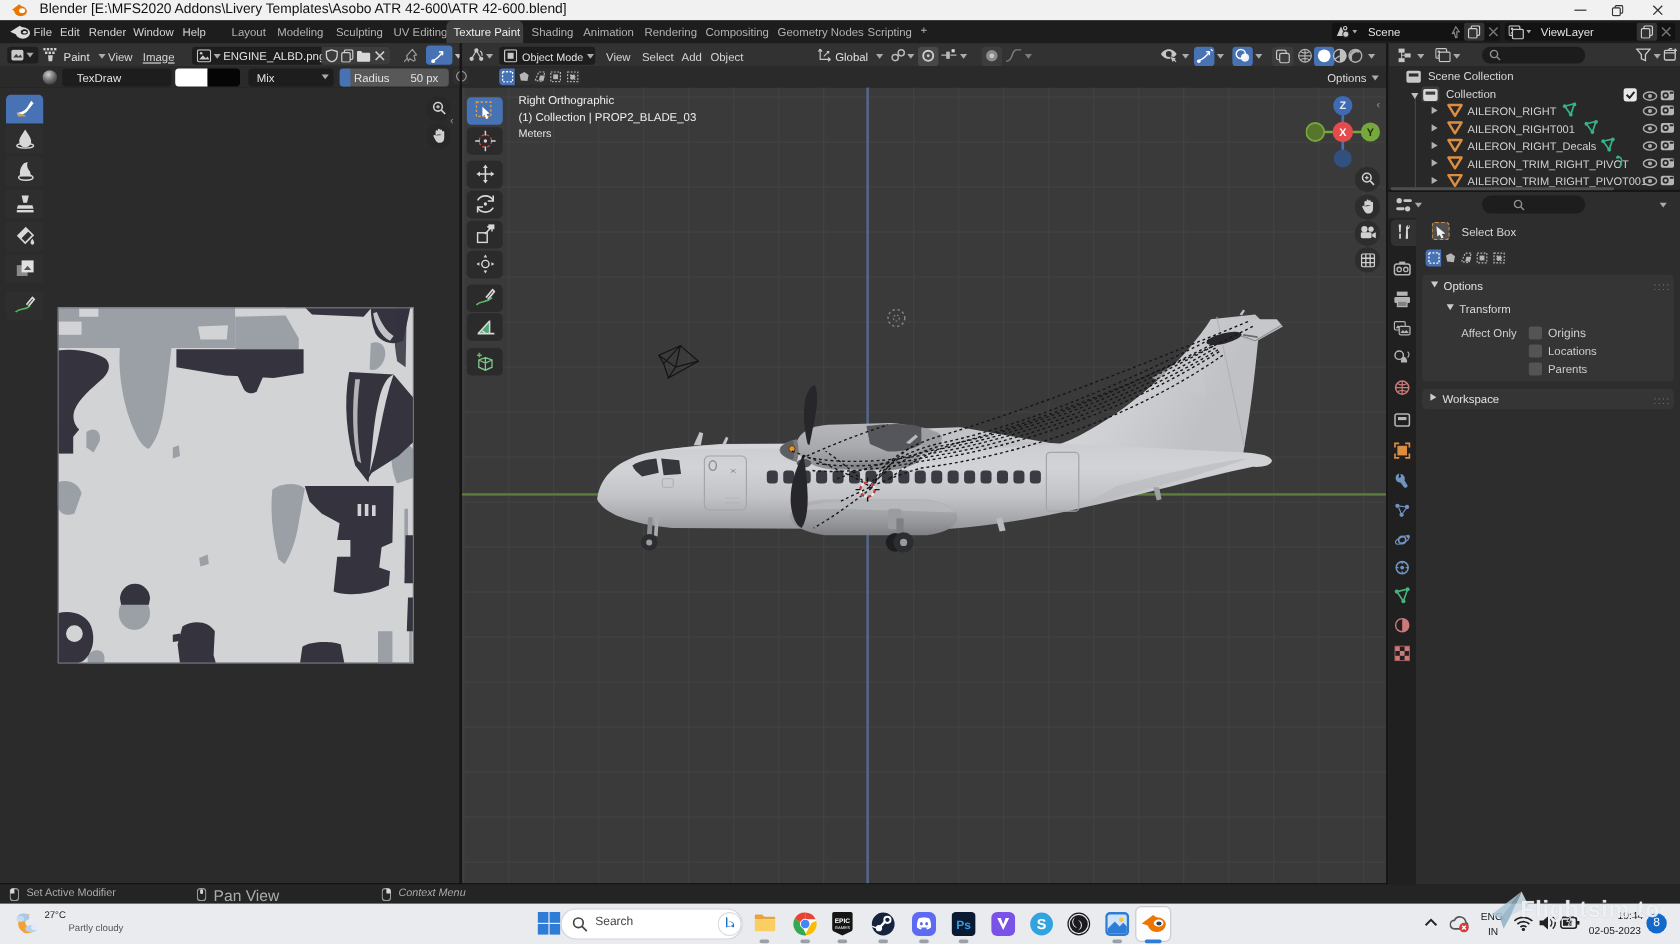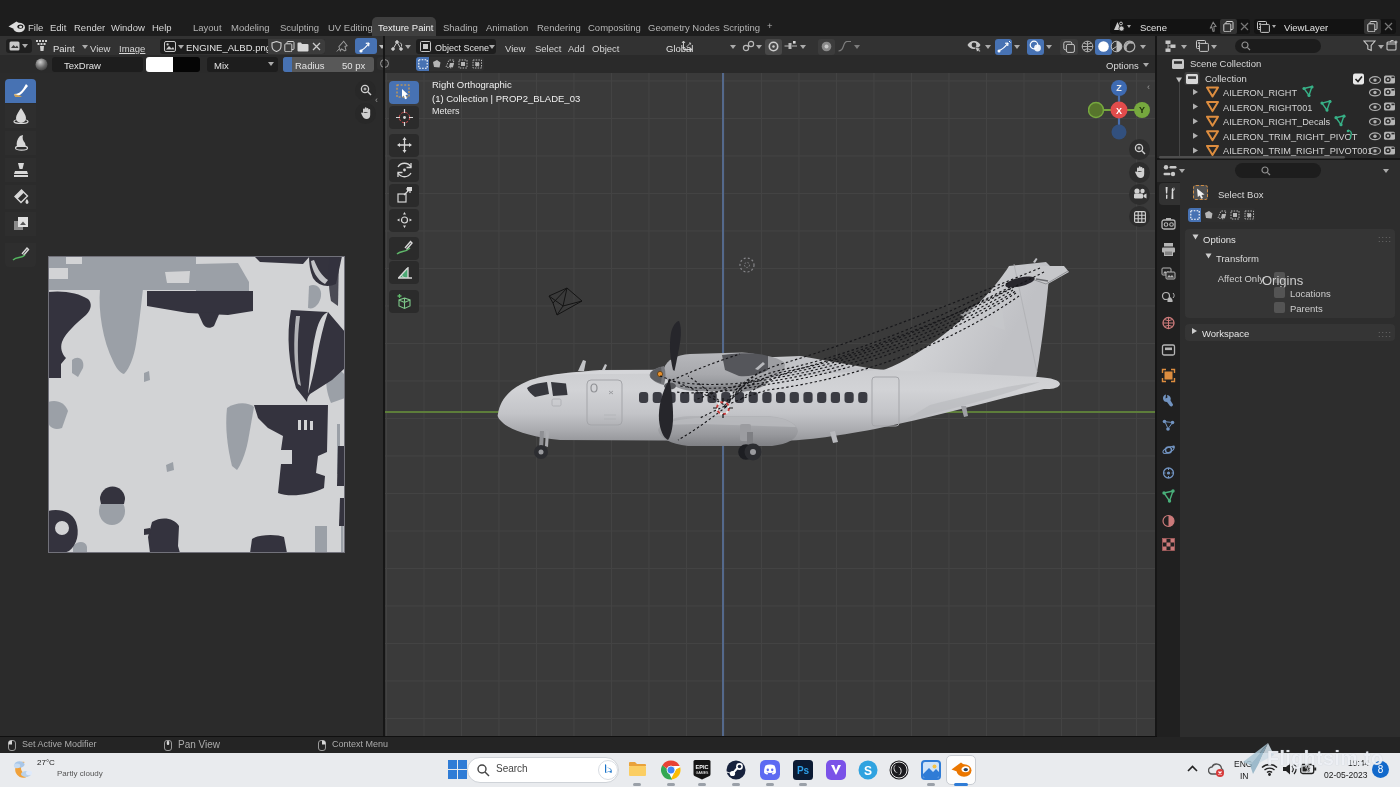--- a/index.html
+++ b/index.html
@@ -7,20 +7,36 @@
     font-family:"Liberation Sans", sans-serif; }
   #screen { position:absolute; left:0; top:0; width:1400px; height:787px; }
   .abs { position:absolute; }
   .txt { color:#d6d6d6; font-size:9.5px; white-space:nowrap; letter-spacing:0; }
   .fieldtxt { color:#e3e3e3; font-size:9.5px; white-space:nowrap; }
 </style>
 </head>
 <body>
 <div id="screen">
 
+  <div class="abs" id="titlebar" style="left:0;top:0;width:1400px;height:17px;background:#f1f1f1;">
+    <svg class="abs" style="left:9px;top:2px" width="14" height="13" viewBox="0 0 14 13">
+      <ellipse cx="8.2" cy="7.4" rx="5.2" ry="4.2" fill="#eb7700"></ellipse>
+      <ellipse cx="9.4" cy="6.9" rx="2.5" ry="2.0" fill="#fff"></ellipse>
+      <path d="M1 6.2 L7 1.6 L9.5 3.6 L4 7.6 Z" fill="#eb7700"></path>
+    </svg>
+    <div class="abs" style="left:33px;top:2px;font-size:11.5px;color:#111;">Blender [E:\MFS2020 Addons\Livery Templates\Asobo ATR 42-600\ATR 42-600.blend]</div>
+    <div class="abs" style="left:1312px;top:7.5px;width:10px;height:1.5px;background:#333;"></div>
+    <svg class="abs" style="left:1343px;top:3.5px" width="10" height="10" viewBox="0 0 10 10">
+        <rect x="0.7" y="2.5" width="6.5" height="6.5" rx="1" fill="none" stroke="#333" stroke-width="1"></rect>
+        <path d="M3 2.5 V1.6 Q3 0.7 4 0.7 L8.4 0.7 Q9.3 0.7 9.3 1.6 L9.3 6 Q9.3 7 8.4 7 H7.4" fill="none" stroke="#333" stroke-width="1"></path>
+      </svg>
+    <svg class="abs" style="left:1377px;top:4px" width="9" height="9" viewBox="0 0 9 9">
+        <path d="M0.8 0.8 L8.2 8.2 M8.2 0.8 L0.8 8.2" stroke="#333" stroke-width="1.1"></path>
+      </svg>
+  </div>
 
   <div class="abs" id="topbar" style="left:0;top:17px;width:1400px;height:19px;background:#1d1d1d;">
     <svg class="abs" style="left:8px;top:4px" width="18" height="12" viewBox="0 0 18 12">
       <ellipse cx="11" cy="6.5" rx="6" ry="4.8" fill="#dcdcdc"></ellipse>
       <ellipse cx="12.3" cy="5.6" rx="3" ry="2.2" fill="#1d1d1d"></ellipse>
       <ellipse cx="12.6" cy="5.9" rx="1.6" ry="1.1" fill="#dcdcdc"></ellipse>
       <path d="M0.5 5.5 L8.5 0.5 L12 2.8 L5 7.5 Z" fill="#dcdcdc"></path>
     </svg>
     <div class="abs txt" style="left:28px;top:4.5px;">File</div>
     <div class="abs txt" style="left:50px;top:4.5px;">Edit</div>
@@ -173,34 +189,34 @@
         <circle cx="10" cy="9" r="1.3" fill="#c8c8c8"></circle>
         <path d="M9 2.5 a 3.5 3.5 0 0 1 1.5 4"></path>
       </g>
     </svg>
   <div class="abs" style="left:405px;top:45px;border-left:3px solid transparent;border-right:3px solid transparent;border-top:4px solid #ababab;"></div>
   <div class="abs" style="left:416px;top:39px;width:80px;height:15px;background:#1d1d1d;border-radius:3px;"></div>
   <svg class="abs" style="left:420px;top:41px" width="11" height="11" viewBox="0 0 11 11">
       <rect x="0.5" y="0.5" width="10" height="10" rx="1" fill="none" stroke="#c8c8c8"></rect>
       <rect x="3" y="3" width="5" height="5" fill="#c8c8c8"></rect>
     </svg>
-  <div class="abs fieldtxt" style="left:435px;top:43px;font-size:9px;">Object Scene</div>
+  <div class="abs fieldtxt" style="left:435px;top:43px;font-size:9px;">Object Mode</div>
   <div class="abs" style="left:488.5px;top:45px;border-left:3px solid transparent;border-right:3px solid transparent;border-top:4px solid #ababab;"></div>
   <div class="abs txt" style="left:505px;top:42.5px;">View</div>
   <div class="abs txt" style="left:535px;top:42.5px;">Select</div>
   <div class="abs txt" style="left:568px;top:42.5px;">Add</div>
   <div class="abs txt" style="left:592px;top:42.5px;">Object</div>
   <svg class="abs" style="left:681px;top:40px" width="13" height="12" viewBox="0 0 13 12">
       <g stroke="#c8c8c8" fill="none">
         <path d="M2.5 1 V9.5 H11"></path>
         <path d="M2.5 1 l-1.5 2 M2.5 1 l1.5 2 M11 9.5 l-2 -1.5 M11 9.5 l-2 1.5"></path>
         <path d="M5.5 7 l4 -4 M8 3 h1.6 v1.6" stroke-width="0.9"></path>
       </g>
     </svg>
-  <div class="abs txt" style="left:666px;top:42.5px;color:#e0e0e0;">Global</div>
+  <div class="abs txt" style="left:696px;top:42.5px;color:#e0e0e0;">Global</div>
   <div class="abs" style="left:730px;top:45px;border-left:3px solid transparent;border-right:3px solid transparent;border-top:4px solid #ababab;"></div>
   <svg class="abs" style="left:742px;top:40px" width="13" height="12" viewBox="0 0 13 12">
       <g stroke="#b8b8b8" fill="none" stroke-width="1.2">
         <circle cx="4" cy="8" r="2.6"></circle>
         <circle cx="9" cy="4" r="2.6"></circle>
         <path d="M5.8 6.4 L7.2 5.6"></path>
       </g>
     </svg>
   <div class="abs" style="left:756px;top:45px;border-left:3px solid transparent;border-right:3px solid transparent;border-top:4px solid #ababab;"></div>
   <div class="abs" style="left:765px;top:38.5px;width:17px;height:16px;background:#484848;border-radius:3px;"></div>
@@ -936,47 +952,47 @@
     </svg>
 
   <div class="abs" style="left:1185px;top:229px;width:210px;height:89px;background:#353535;border-radius:4px;"></div>
   <div class="abs" style="left:1193px;top:234px;border-top:3.5px solid transparent;border-bottom:3.5px solid transparent;border-left:5px solid #cdcdcd;transform:rotate(90deg);"></div>
   <div class="abs" style="left:1203px;top:233.5px;color:#e4e4e4;font-size:9.5px;">Options</div>
   <div class="abs" style="left:1378px;top:234px;color:#6f6f6f;font-size:9px;letter-spacing:1px;">::::</div>
   <div class="abs" style="left:1206px;top:253px;border-top:3.5px solid transparent;border-bottom:3.5px solid transparent;border-left:5px solid #cdcdcd;transform:rotate(90deg);"></div>
   <div class="abs" style="left:1216px;top:252.5px;color:#dcdcdc;font-size:9.5px;">Transform</div>
   <div class="abs" style="left:1164px;top:273px;width:100px;text-align:right;color:#cecece;font-size:9.5px;">Affect Only</div>
   <div class="abs" style="left:1274px;top:272px;width:11px;height:11px;background:#545454;border-radius:2px;"></div>
-  <div class="abs" style="left:1262px;top:273px;color:#cecece;font-size:13px;">Origins</div>
+  <div class="abs" style="left:1290px;top:273px;color:#cecece;font-size:10px;">Origins</div>
   <div class="abs" style="left:1274px;top:287px;width:11px;height:11px;background:#545454;border-radius:2px;"></div>
   <div class="abs" style="left:1290px;top:288px;color:#cecece;font-size:9.5px;">Locations</div>
   <div class="abs" style="left:1274px;top:302px;width:11px;height:11px;background:#545454;border-radius:2px;"></div>
   <div class="abs" style="left:1290px;top:303px;color:#cecece;font-size:9.5px;">Parents</div>
 
   <div class="abs" style="left:1185px;top:324px;width:210px;height:17px;background:#353535;border-radius:4px;"></div>
   <div class="abs" style="left:1192px;top:328px;border-top:3.5px solid transparent;border-bottom:3.5px solid transparent;border-left:5px solid #cdcdcd;"></div>
   <div class="abs" style="left:1202px;top:328px;color:#e4e4e4;font-size:9.5px;">Workspace</div>
   <div class="abs" style="left:1378px;top:329px;color:#6f6f6f;font-size:9px;letter-spacing:1px;">::::</div>
 
   <div class="abs" id="statusbar" style="left:0;top:737px;width:1400px;height:16px;background:#242424;">
     <svg class="abs" style="left:8px;top:2.5px" width="8" height="11" viewBox="0 0 8 11">
         <rect x="0.5" y="0.5" width="7" height="10" rx="2.5" fill="none" stroke="#9a9a9a"></rect>
         <path d="M0.5 3 Q0.5 0.5 3 0.5 L4 0.5 L4 4.5 L0.5 4.5 Z" fill="#d8d8d8"></path>
       </svg>
     <div class="abs" style="left:22px;top:2px;color:#ababab;font-size:9px;">Set Active Modifier</div>
     <svg class="abs" style="left:164px;top:2.5px" width="8" height="11" viewBox="0 0 8 11">
         <rect x="0.5" y="0.5" width="7" height="10" rx="2.5" fill="none" stroke="#9a9a9a"></rect>
         <rect x="2.8" y="1" width="2.4" height="4" rx="1" fill="#d8d8d8"></rect>
       </svg>
-    <div class="abs" style="left:178px;top:2px;color:#ababab;font-size:10px;">Pan View</div>
+    <div class="abs" style="left:178px;top:2px;color:#ababab;font-size:13px;">Pan View</div>
     <svg class="abs" style="left:318px;top:2.5px" width="8" height="11" viewBox="0 0 8 11">
         <rect x="0.5" y="0.5" width="7" height="10" rx="2.5" fill="none" stroke="#9a9a9a"></rect>
         <path d="M7.5 3 Q7.5 0.5 5 0.5 L4 0.5 L4 4.5 L7.5 4.5 Z" fill="#d8d8d8"></path>
       </svg>
-    <div class="abs" style="left:332px;top:2px;color:#ababab;font-size:9px;">Context Menu</div>
+    <div class="abs" style="left:332px;top:2px;color:#ababab;font-size:9px;font-style:italic;">Context Menu</div>
     <div class="abs" style="left:1408px;top:2.5px;color:#9a9a9a;font-size:9px;">3.5.1</div>
   </div>
 
   <div class="abs" id="taskbar" style="left:0;top:753px;width:1400px;height:34px;background:#e9ebee;">
 
     <svg class="abs" style="left:13px;top:6px" width="20" height="20" viewBox="0 0 20 20">
       <path d="M 12 3 A 8 8 0 1 0 17 15 A 6.5 6.5 0 0 1 12 3 Z" fill="#f0a13a"></path>
       <ellipse cx="6.5" cy="5.5" rx="5" ry="3.2" fill="#a9c7e8"></ellipse>
         <ellipse cx="4" cy="6.8" rx="3.2" ry="2.4" fill="#c6dbf2"></ellipse>
       <ellipse cx="13" cy="15" rx="5" ry="3" fill="#b9d2ec"></ellipse>

